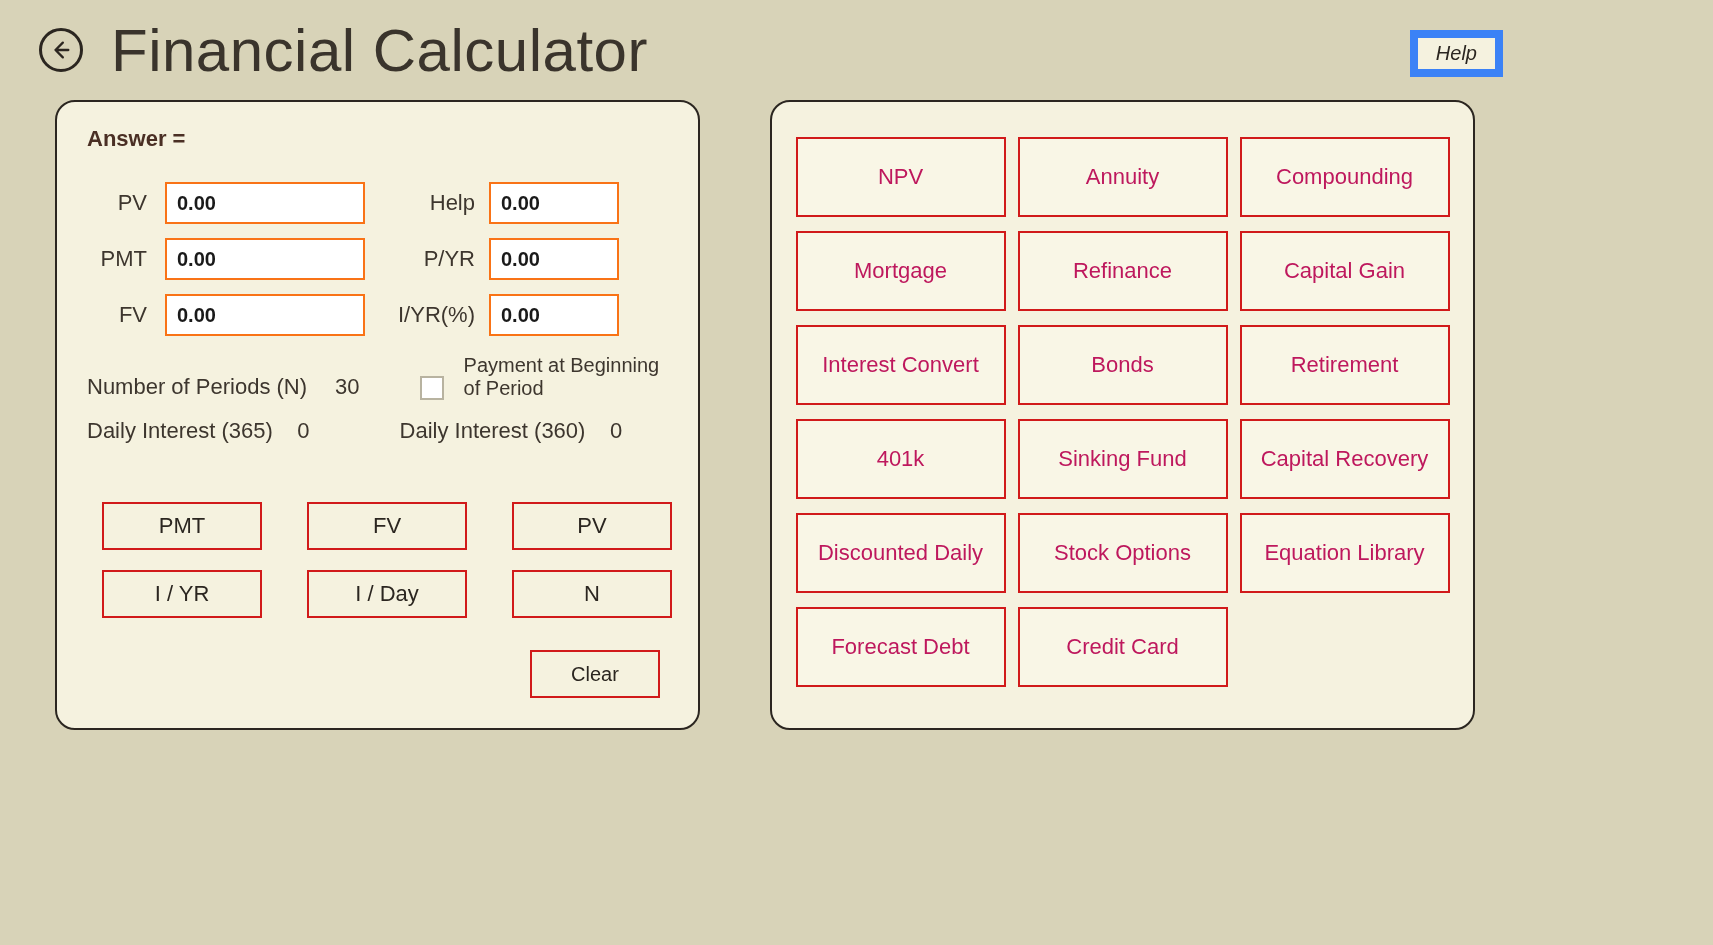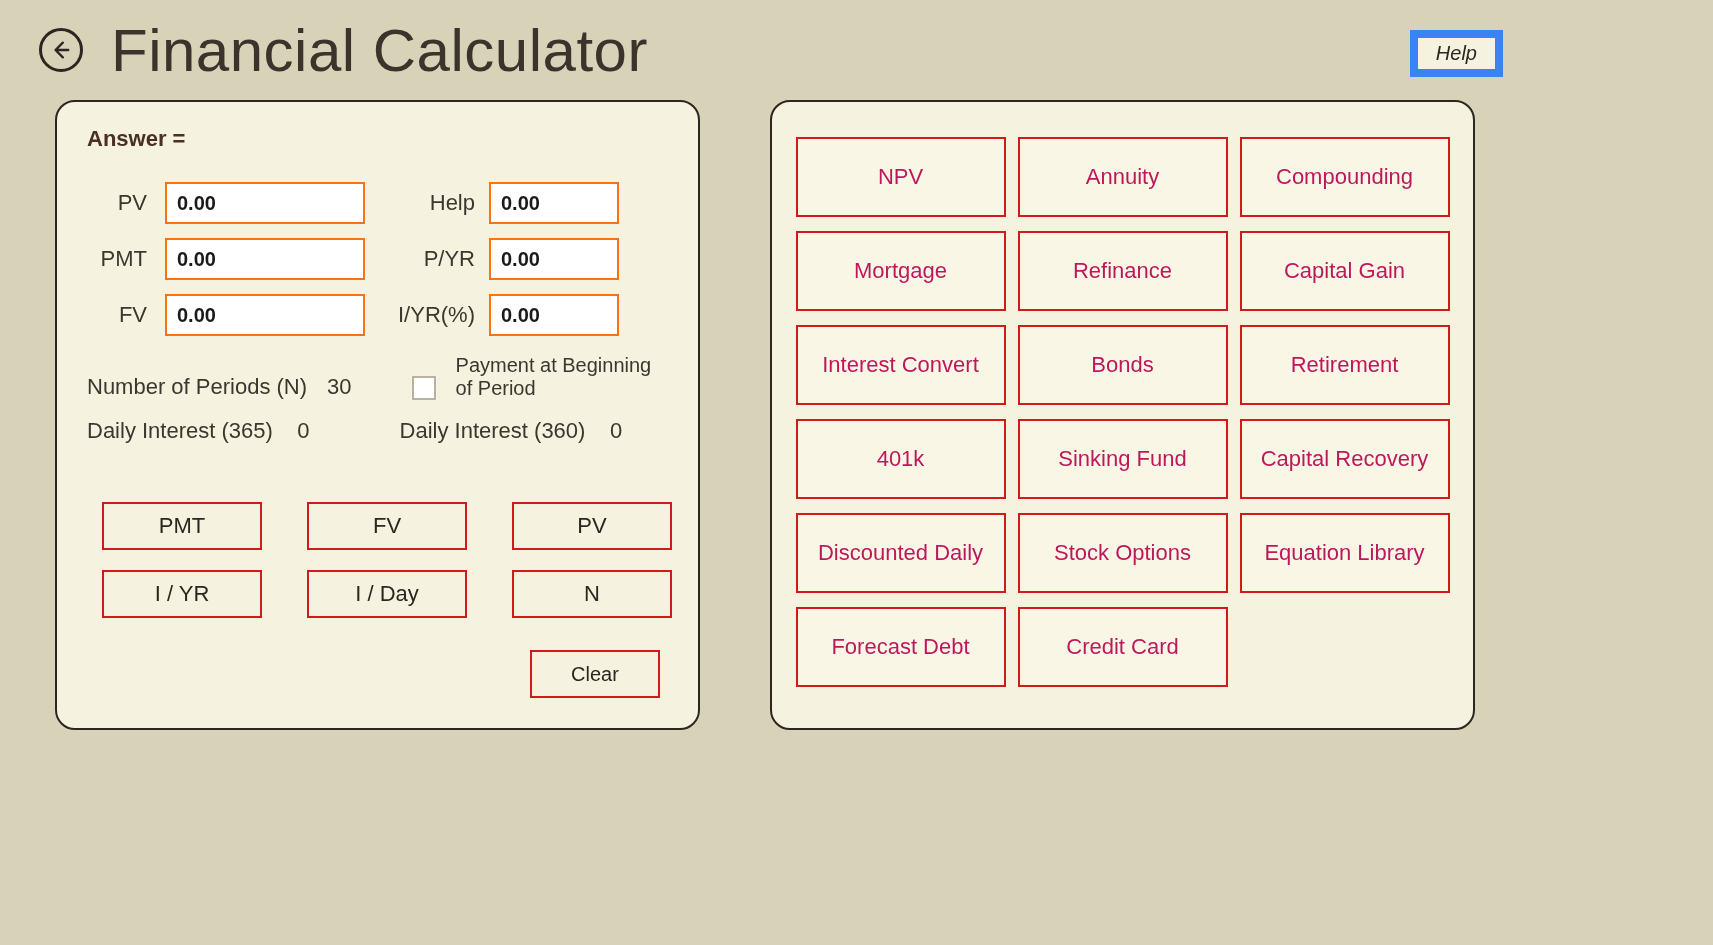--- a/index.html
+++ b/index.html
@@ -226,21 +226,21 @@
         <input class="text-in" value="0.00" style="">
       </div>
       <div class="field-pair right-col">
         <div class="lbl lbl-right">I/YR(%)</div>
         <input class="text-in" value="0.00" style="">
       </div>
     </div>
 
     <div class="info-row">
       <span class="info-text">Number of Periods  (N)</span>
-      <span class="info-text" style="margin-left:10px;">30</span>
+      <span class="info-text" style="margin-left:18px;">30</span>
       <span class="checkbox"></span>
       <span class="cb-label">Payment at Beginning of Period</span>
     </div>
 
     <div class="daily-row">
       <div>
         <span>Daily Interest (365)</span>
         &nbsp;&nbsp;
         <span>0</span>
       </div>

